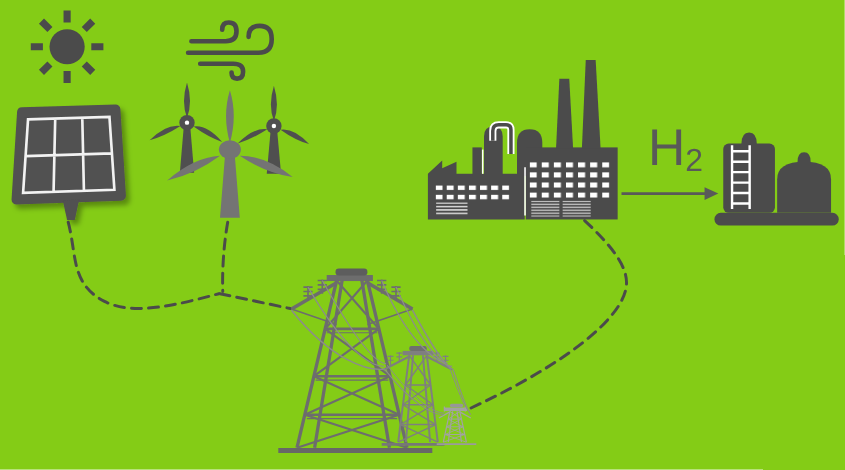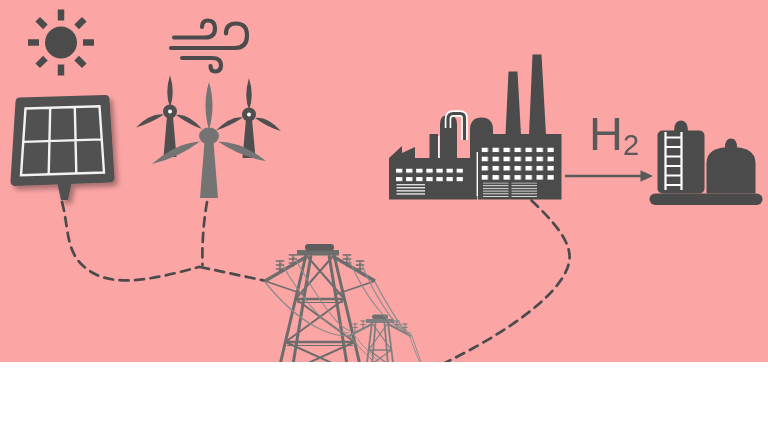--- a/index.html
+++ b/index.html
@@ -1,16 +1,16 @@
 <!DOCTYPE html>
 <html><head>
 <meta charset="utf-8">
 <style>
   html,body{margin:0;padding:0;background:#ffffff;}
-  .canvas{position:relative;width:768px;height:362px;background:#fca5a5;overflow:hidden;
+  .canvas{position:relative;width:768px;height:427px;background:#84cc16;overflow:hidden;
           font-family:"Liberation Sans",sans-serif;}
   .canvas svg{position:absolute;left:0;top:0;}
   .h2-label{position:absolute;left:589px;top:110px;color:#595959;font-size:47px;line-height:1;
             font-family:"Liberation Sans",sans-serif;}
   .h2-label .sub{font-size:29px;vertical-align:-5px;}
 </style>
 </head>
 <body>
 
 <div class="canvas">

